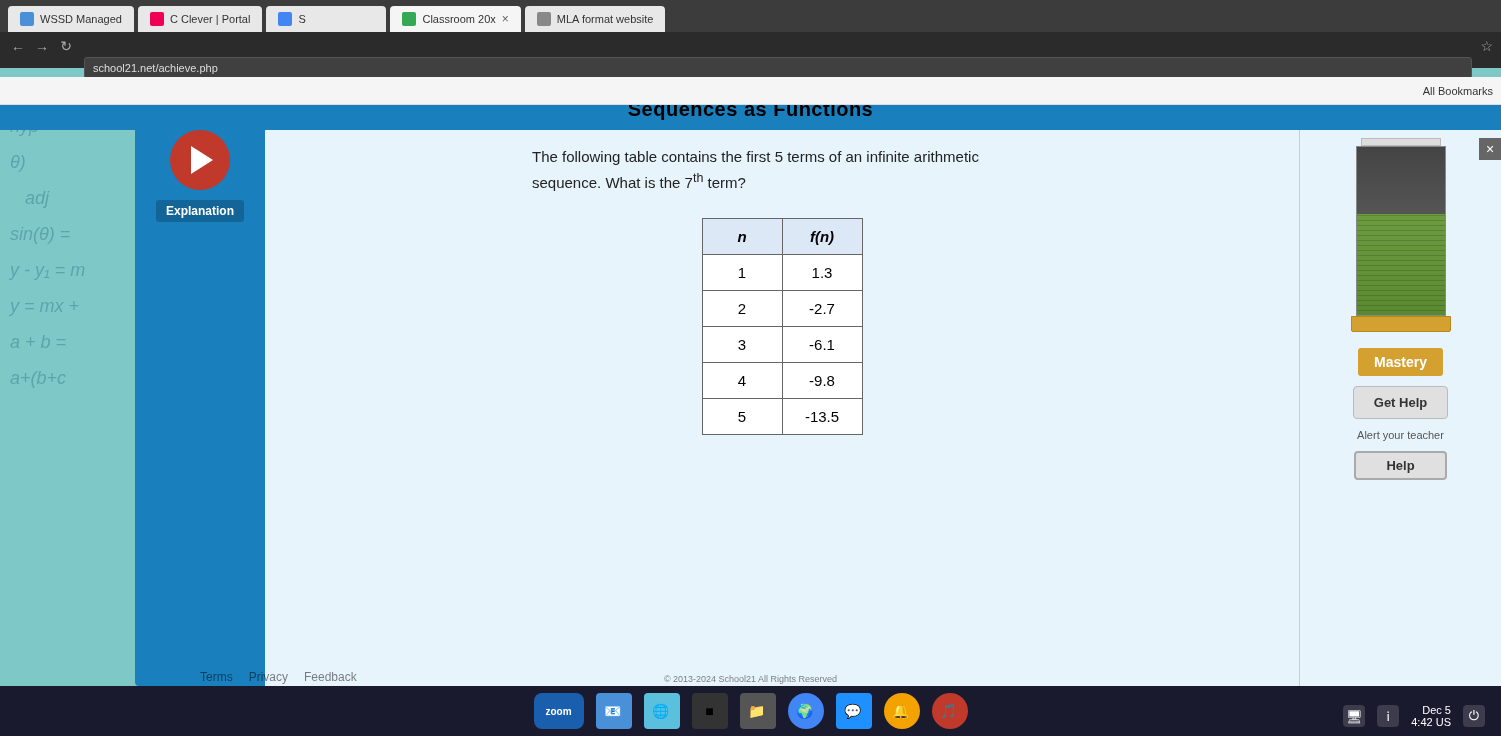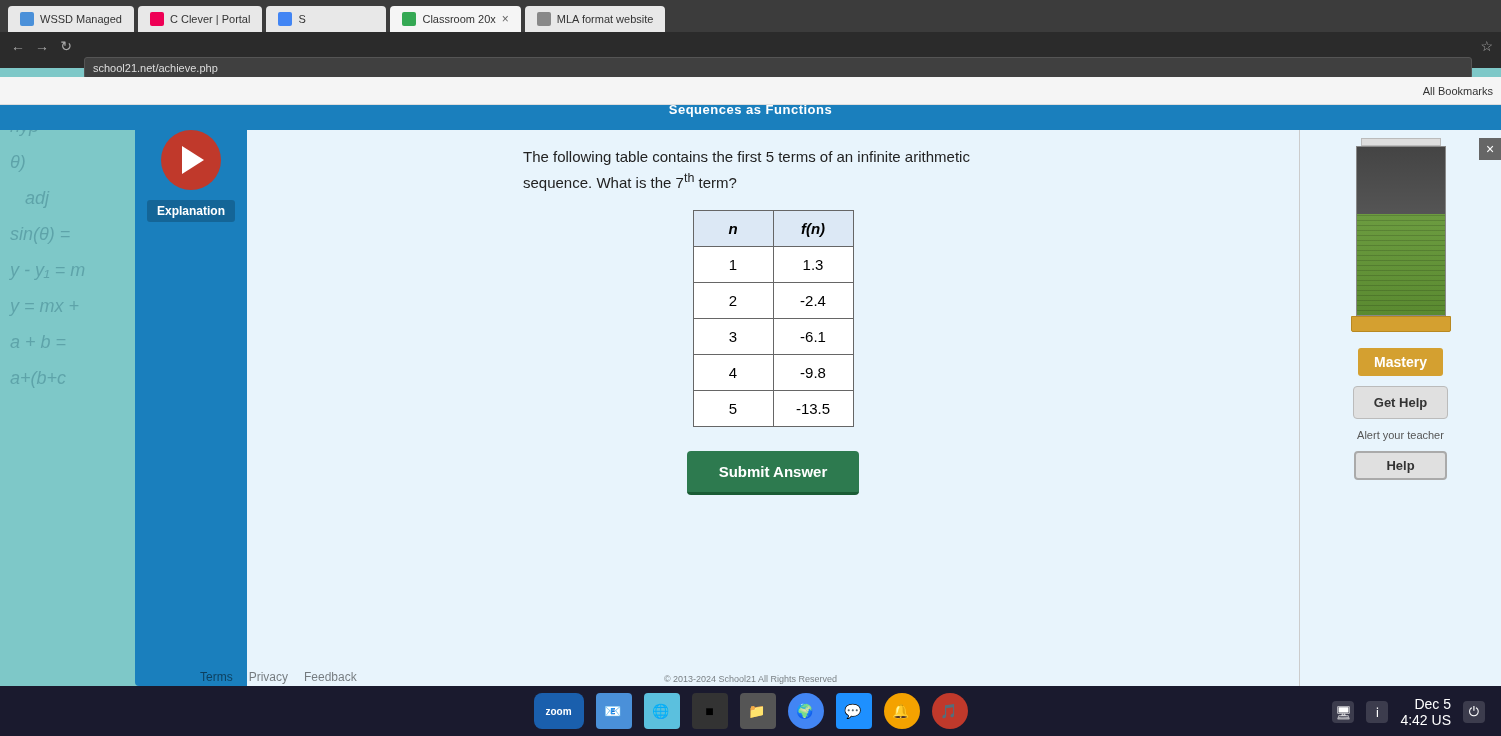--- a/index.html
+++ b/index.html
@@ -125,29 +125,29 @@
       top: 0; left: 0; right: 0;
       height: 42px;
       background: #1a7fbd;
       display: flex;
       align-items: center;
       justify-content: center;
       z-index: 5;
     }
 
     .page-header-title {
-      color: #ffffff;
-      font-size: 13px;
+      color: #000000;
+      font-size: 20px;
       font-weight: bold;
       letter-spacing: 0.5px;
     }
 
     
     .learn-panel {
-      width: 112px;
+      width: 130px;
       background: #1a7fbd;
       border-radius: 0 0 0 4px;
       display: flex;
       flex-direction: column;
       align-items: center;
       padding: 12px 8px;
     }
 
     .learn-title {
       color: white;
@@ -210,21 +210,21 @@
       flex: 1;
       padding: 20px 30px;
       display: flex;
       flex-direction: column;
       align-items: center;
     }
 
     .question-text {
       font-size: 15px;
       color: #222;
-      margin-bottom: 16px;
+      margin-bottom: 24px;
       text-align: left;
       width: 100%;
       max-width: 500px;
       line-height: 1.5;
     }
 
     .sequence-table {
       border-collapse: collapse;
       margin-bottom: 24px;
     }
@@ -452,21 +452,21 @@
       position: absolute;
       right: 16px;
       bottom: 8px;
       display: flex;
       align-items: center;
       gap: 12px;
     }
 
     .tray-datetime {
       color: white;
-      font-size: 14px;
+      font-size: 11px;
       text-align: right;
     }
 
     .tray-icon {
       width: 22px;
       height: 22px;
       background: rgba(255,255,255,0.15);
       border-radius: 4px;
       display: flex;
       align-items: center;
@@ -651,39 +651,38 @@
                 <th>f(n)</th>
               </tr>
             </thead>
             <tbody>
               <tr>
                 <td>1</td>
                 <td>1.3</td>
               </tr>
               <tr>
                 <td>2</td>
-                <td>-2.4</td>
+                <td>-2.7</td>
               </tr>
               <tr>
                 <td>3</td>
                 <td>-6.1</td>
               </tr>
               <tr>
                 <td>4</td>
                 <td>-9.8</td>
               </tr>
               <tr>
                 <td>5</td>
                 <td>-13.5</td>
               </tr>
             </tbody>
           </table>
 
 
-          <button class="submit-btn">Submit Answer</button>
         </div>
       </div>
 
       <div class="levelup-panel">
         <div class="levelup-header">
           <span class="levelup-header-title">Level Up</span>
         </div>
         <div class="levelup-content">
 
           <div class="progress-tower">

